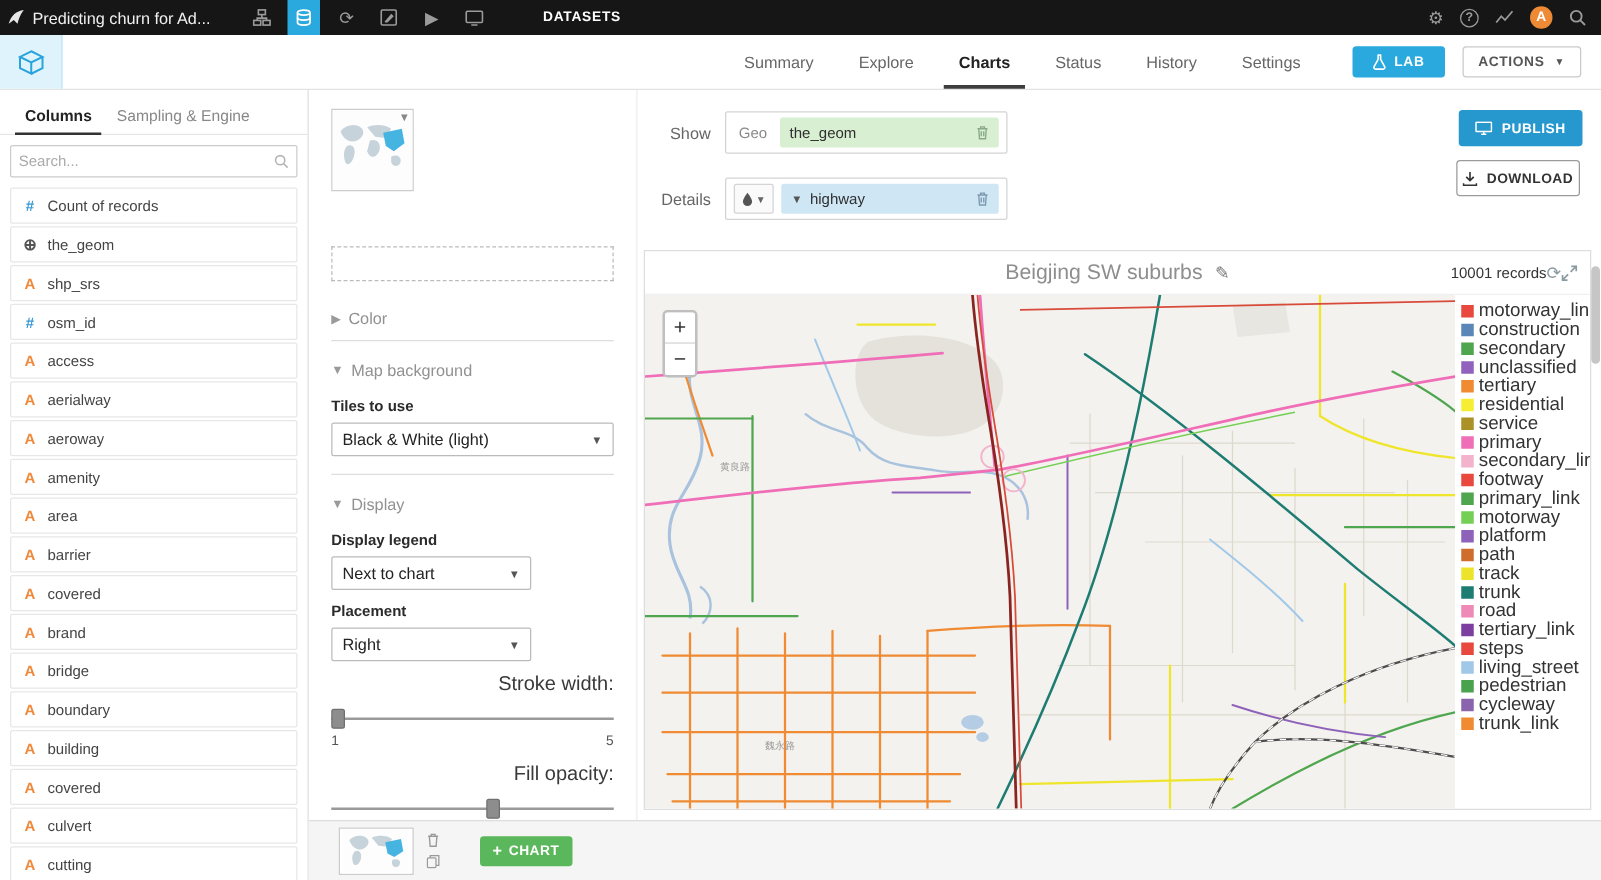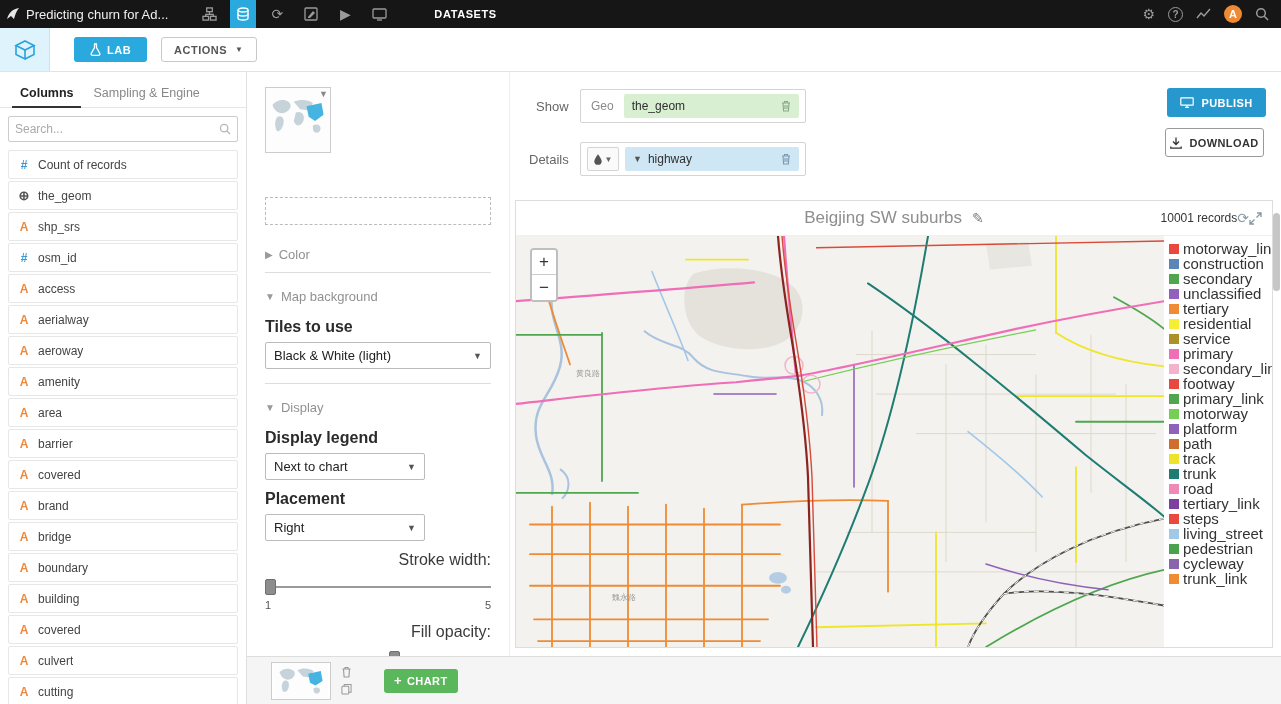--- a/index.html
+++ b/index.html
@@ -56,21 +56,21 @@
   .c-geo { color:#555; font-size:13px; }
   .col-name { font-size:12px; color:#444; white-space:nowrap; overflow:hidden; text-overflow:ellipsis; }
 
   
   .thumb-box { width:66px; height:66px; border:1px solid #ccc; background:#fff; position:relative; margin-bottom:44px; cursor:pointer; }
   .thumb-caret { position:absolute; top:1px; right:2px; font-size:9px; color:#888; }
   .dashed-box { height:28px; border:1px dashed #bbb; margin-bottom:16px; }
   .cfg-section { border-bottom:1px solid #ddd; padding-bottom:4px; margin-bottom:10px; }
   .section-h { display:flex; align-items:center; gap:6px; color:#919191; font-size:13px; padding:6px 0; cursor:pointer; }
   .sec-caret { font-size:10px; color:#9a9a9a; }
-  .cfg-label { font-size:16px; color:#2b2b2b; font-weight:bold; margin:8px 0 6px 0; }
+  .cfg-label { font-size:12px; color:#2b2b2b; font-weight:bold; margin:8px 0 6px 0; }
   .select { height:27px; border:1px solid #bbb; border-radius:2px; background:#fff; display:flex; align-items:center; justify-content:space-between; padding:0 8px; font-size:13px; color:#222; cursor:pointer; margin-bottom:10px; }
   .select .caret { font-size:9px; color:#555; margin-left:10px; }
   .w-160 { width:160px; }
   .small-label { font-size:16px; color:#3a3a3a; margin:6px 0 10px 0;text-align:right; }
   .slider { position:relative; height:16px; margin-bottom:4px; }
   .slider .track { position:absolute; left:0; right:0; top:7px; height:2px; background:#9a9a9a; }
   .slider .handle { position:absolute; top:0; width:11px; height:16px; background:#8d8d8d; border:1px solid #6f6f6f; border-radius:2px; cursor:pointer; }
   .range-row { display:flex; justify-content:space-between; font-size:11px; color:#555; margin-bottom:12px; }
 
   
@@ -186,20 +186,35 @@
 </div>
 
 <div class="header">
   <div class="ds-icon-box">
     <svg width="24" height="24" viewBox="0 0 24 24" fill="none" stroke="#29a3dc" stroke-width="1.6">
         <path d="M12,3 L21,7.5 L12,12 L3,7.5 Z"></path>
         <path d="M3,7.5 V16.5 L12,21 V12"></path>
         <path d="M21,7.5 V16.5 L12,21"></path>
       </svg>
   </div>
+  <div class="htabs">
+
+      <div class="htab">Summary</div>
+
+      <div class="htab">Explore</div>
+
+      <div class="htab active">Charts</div>
+
+      <div class="htab">Status</div>
+
+      <div class="htab">History</div>
+
+      <div class="htab">Settings</div>
+
+  </div>
   <div class="hbtns">
     <button class="btn-lab">
       <svg width="11" height="13" viewBox="0 0 11 13" fill="none" stroke="#fff" stroke-width="1.3">
           <path d="M4,1 H7 M4.5,1 V4.5 L1.2,10.5 A1.3,1.3 0 0 0 2.4,12.3 H8.6 A1.3,1.3 0 0 0 9.8,10.5 L6.5,4.5 V1"></path>
         </svg>
       <span>LAB</span>
     </button>
     <button class="btn-actions">
       <span>ACTIONS</span>
       <span style="font-size:8px;">▼</span>

